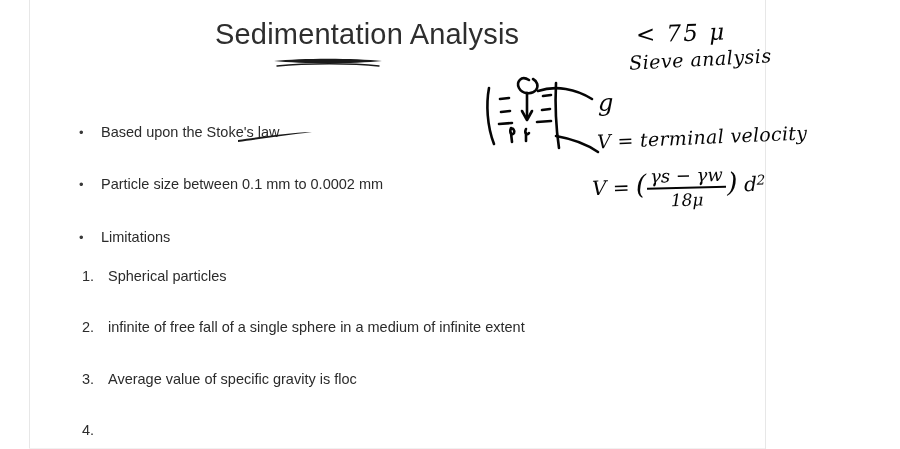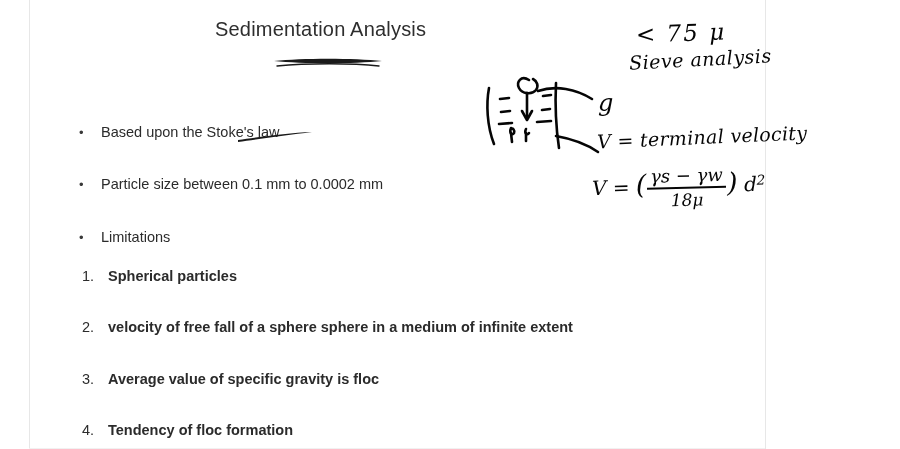--- a/index.html
+++ b/index.html
@@ -40,21 +40,21 @@
     width: 736px;
     height: 1px;
     background: #f1f1f1;
   }
 
   
   .title {
     position: absolute;
     left: 215px;
     top: 18px;
-    font-size: 20px;
+    font-size: 29px;
     color: #2e2e2e;
     letter-spacing: 0.2px;
     white-space: nowrap;
   }
   .title-underline {
     position: absolute;
     left: 272px;
     top: 57px;
     width: 112px;
     height: 12px;
@@ -96,21 +96,20 @@
     white-space: nowrap;
   }
   .num-marker {
     width: 26px;
     font-size: 14.5px;
     color: #2b2b2b;
   }
   .num-text {
     font-size: 14.5px;
     color: #2b2b2b;
-    font-weight: bold;
   }
   .n1 { left: 82px; top: 268px; }
   .n2 { left: 82px; top: 319px; }
   .n3 { left: 82px; top: 371px; }
   .n4 { left: 82px; top: 422px; }
 
   
   .ink {
     position: absolute;
     left: 0;
@@ -214,29 +213,28 @@
     <span class="bullet-dot">•</span>
     <span class="bullet-text">Limitations</span>
   </div>
 
   <div class="num-row n1">
     <span class="num-marker">1.</span>
     <span class="num-text">Spherical particles</span>
   </div>
   <div class="num-row n2">
     <span class="num-marker">2.</span>
-    <span class="num-text">velocity of free fall of a sphere sphere in a medium of infinite extent</span>
+    <span class="num-text">infinite of free fall of a single sphere in a medium of infinite extent</span>
   </div>
   <div class="num-row n3">
     <span class="num-marker">3.</span>
     <span class="num-text">Average value of specific gravity is floc</span>
   </div>
   <div class="num-row n4">
     <span class="num-marker">4.</span>
-    <span class="num-text">Tendency of floc formation</span>
   </div>
 
   <svg class="ink" viewBox="0 0 900 449">
     <g stroke="#050505" fill="none" stroke-width="2.6" stroke-linecap="round" stroke-linejoin="round">
 
       <path d="M489,88 C486,104 487,126 494,144"></path>
 
       <path d="M556,83 C555,104 556,128 559,148"></path>
 
       <path d="M538,91 C556,85 576,89 592,99"></path>

